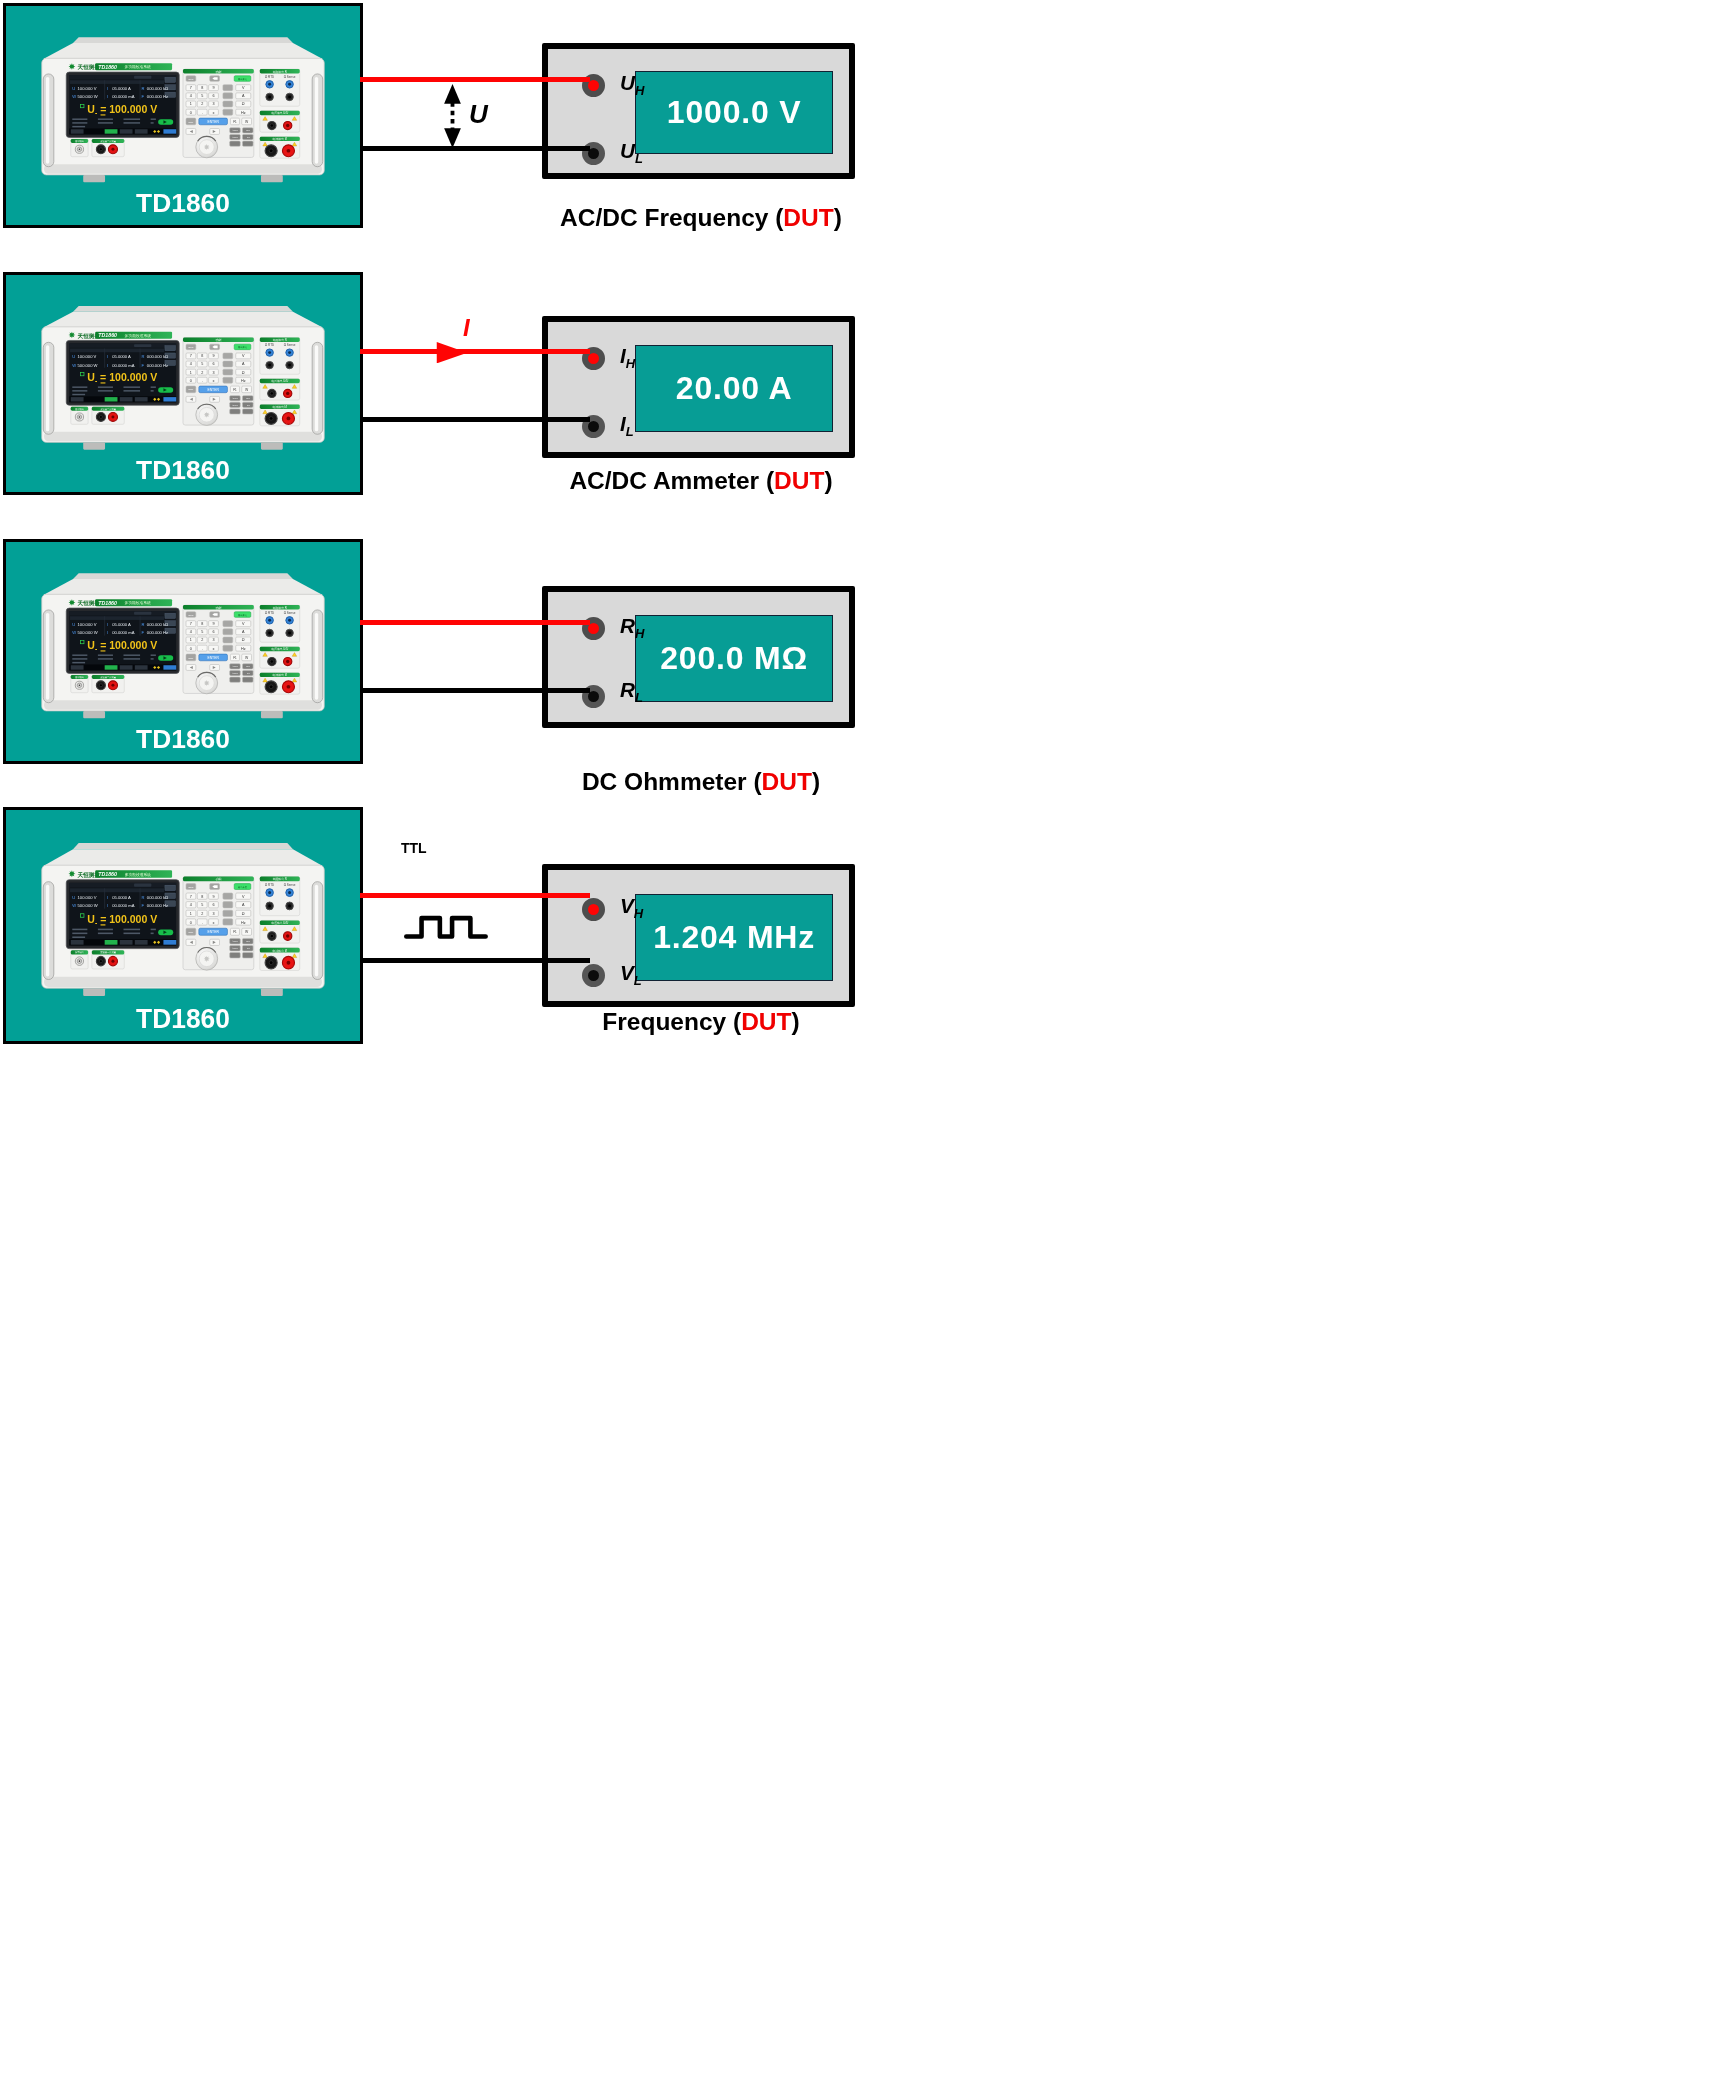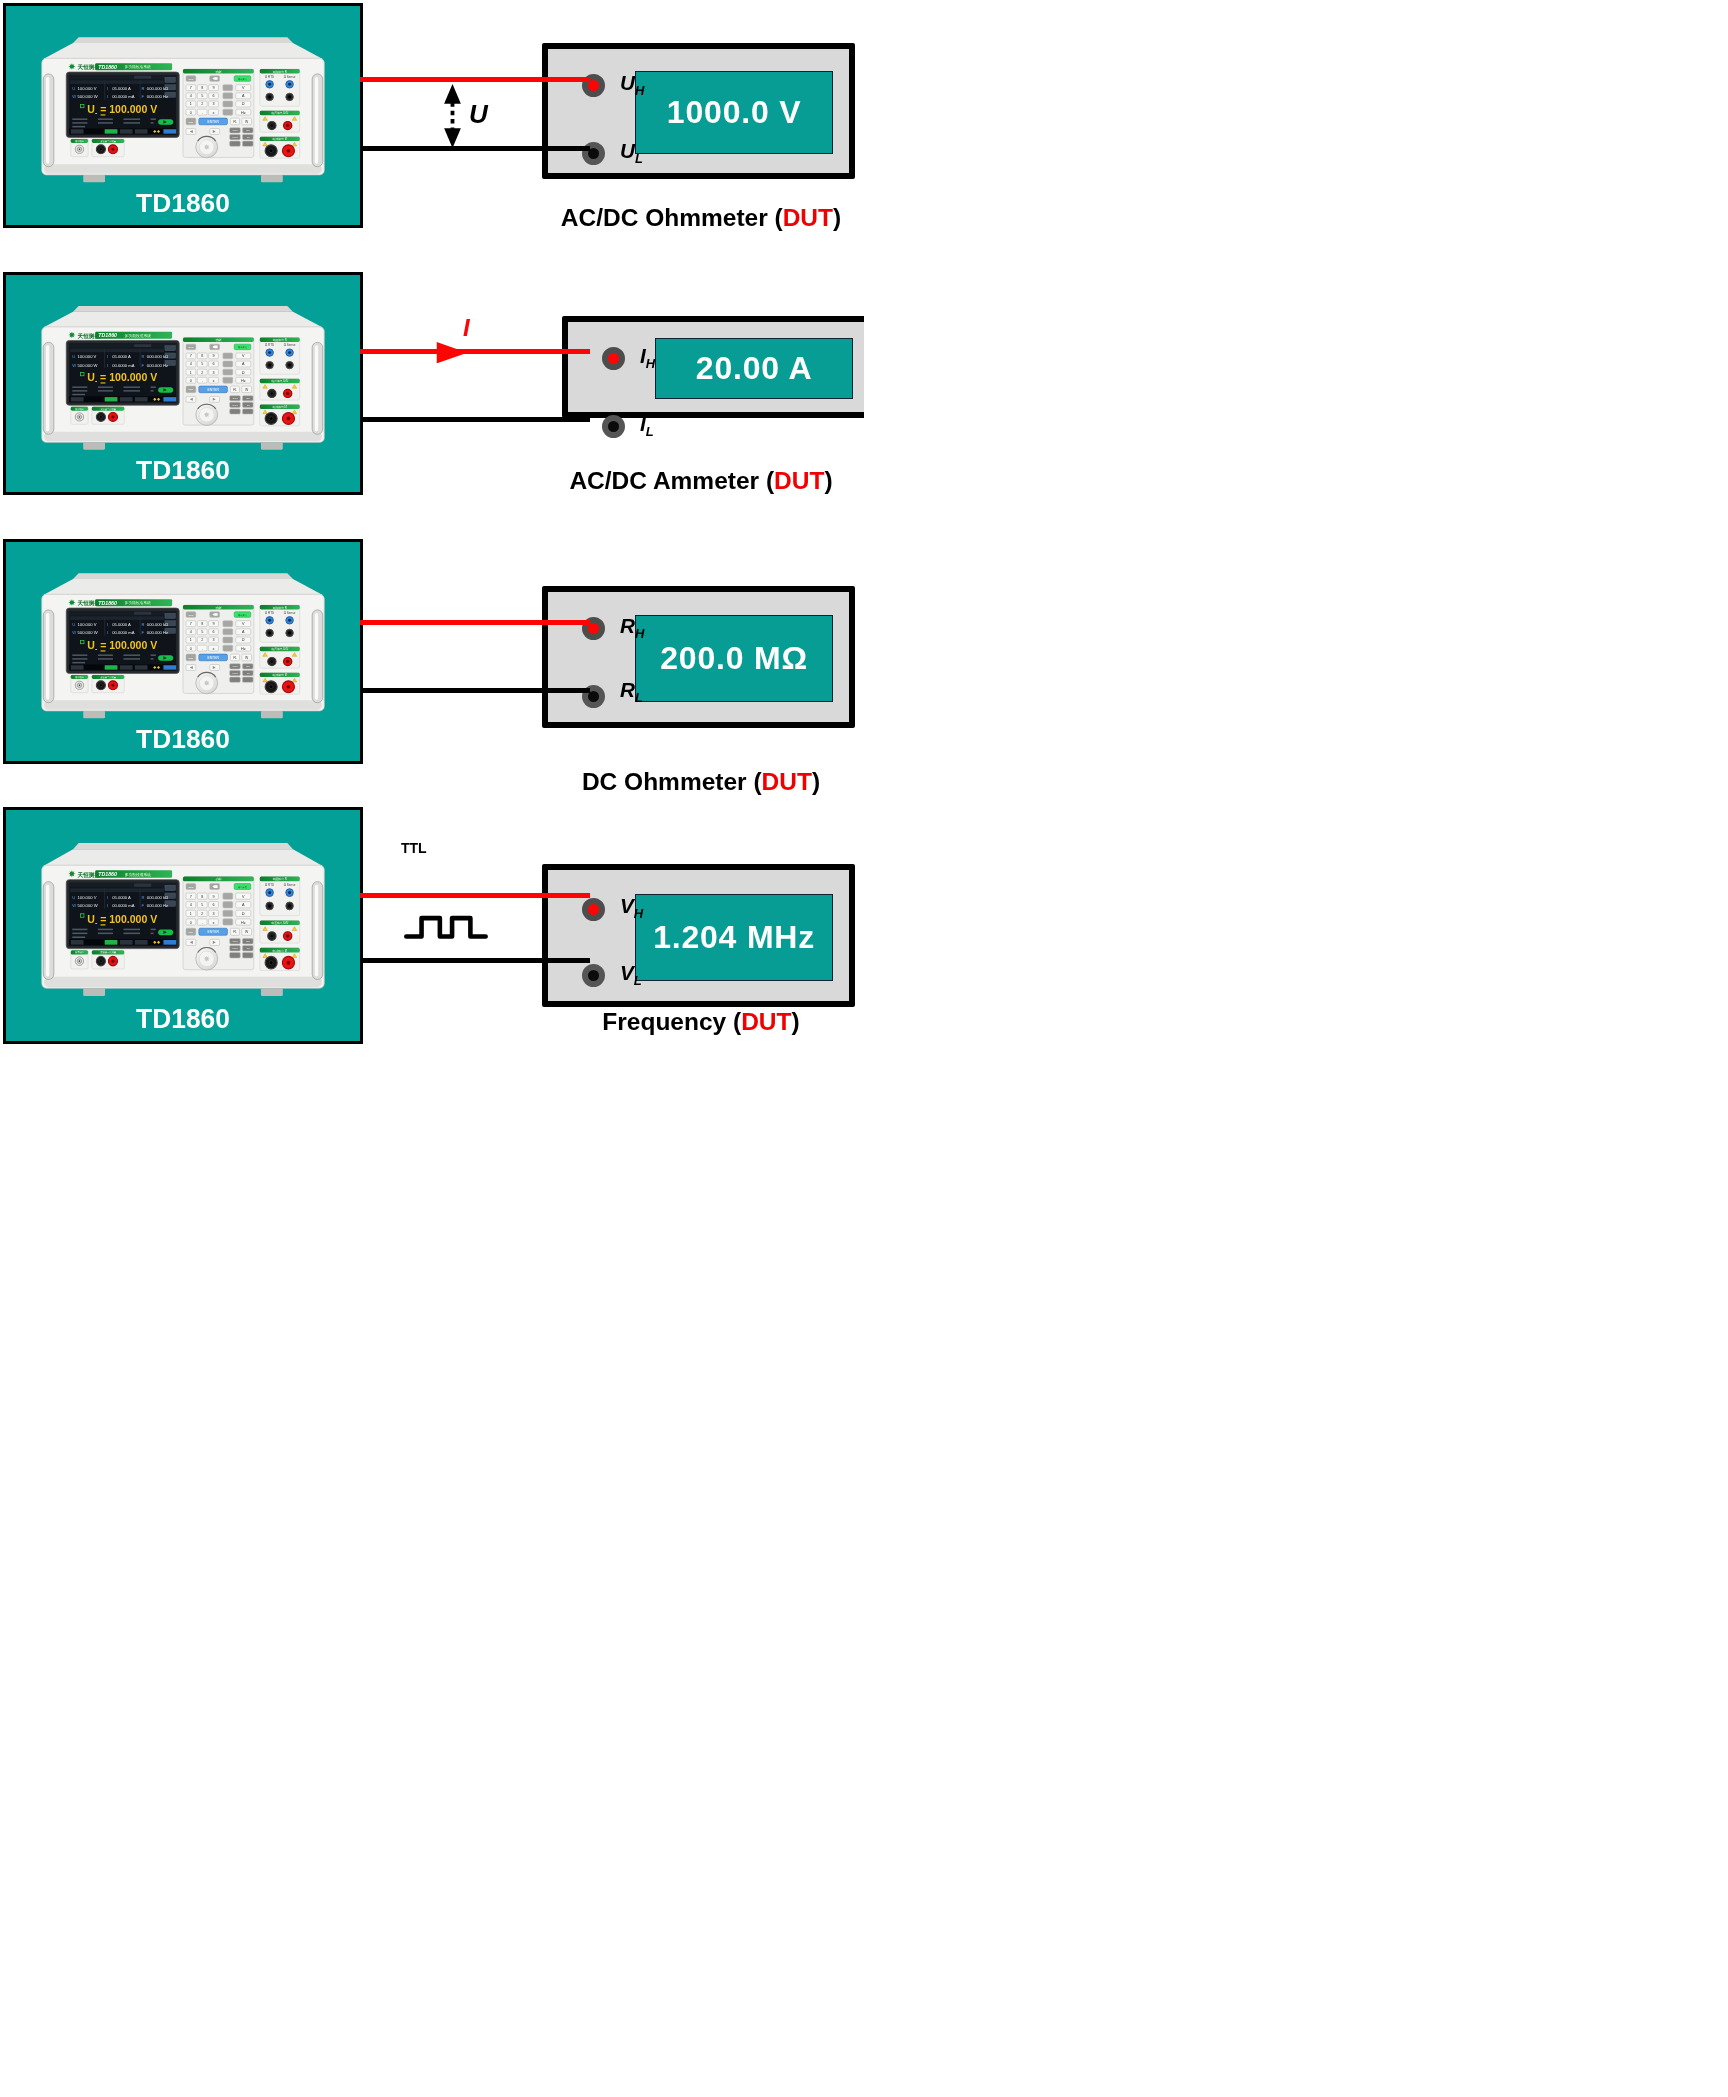--- a/index.html
+++ b/index.html
@@ -306,34 +306,34 @@
 <div class="ov wlabel u" style="left:469px;top:101px;">U</div>
 <div class="dut" style="top:43px;height:136px;">
   <div class="term hotdot" style="top:25px;"></div>
   <div class="term retdot" style="top:93px;"></div>
   <span class="tlabel" style="top:24px;"><span>U</span><sub>H</sub></span>
   <span class="tlabel" style="top:92px;"><span>U</span><sub>L</sub></span>
   <div class="display">
         <span>1000.0 V</span>
       </div>
 </div>
-<div class="cap" style="top:204px;"><span>AC/DC Ohmmeter (</span><span class="dutred">DUT</span><span>)</span></div>
+<div class="cap" style="top:204px;"><span>AC/DC Frequency (</span><span class="dutred">DUT</span><span>)</span></div>
 
 <div class="teal" style="top:272px;height:223px;">
   <svg class="instr" viewBox="0 0 940 590" preserveAspectRatio="none">
         <use href="#tdsym" xlink:href="#tdsym"></use>
       </svg>
 </div>
 <div class="wire hot" style="top:349px;"></div>
 <div class="wire ret" style="top:417px;"></div>
 <svg class="ov" style="left:435px;top:342px;" width="34" height="21.4" viewBox="0 0 44 28">
   <polygon points="2,0 42,14 2,28" fill="#FF0404"></polygon>
 </svg>
 <div class="ov wlabel i" style="left:463px;top:316px;">I</div>
-<div class="dut" style="top:316px;height:102px;margin-left:20px;">
+<div class="dut" style="top:316px;height:142px;">
   <div class="term hotdot" style="top:25px;"></div>
   <div class="term retdot" style="top:93px;"></div>
   <span class="tlabel" style="top:24px;"><span>I</span><sub>H</sub></span>
   <span class="tlabel" style="top:92px;"><span>I</span><sub>L</sub></span>
   <div class="display">
         <span>20.00 A</span>
       </div>
 </div>
 <div class="cap" style="top:467px;"><span>AC/DC Ammeter (</span><span class="dutred">DUT</span><span>)</span></div>
 

